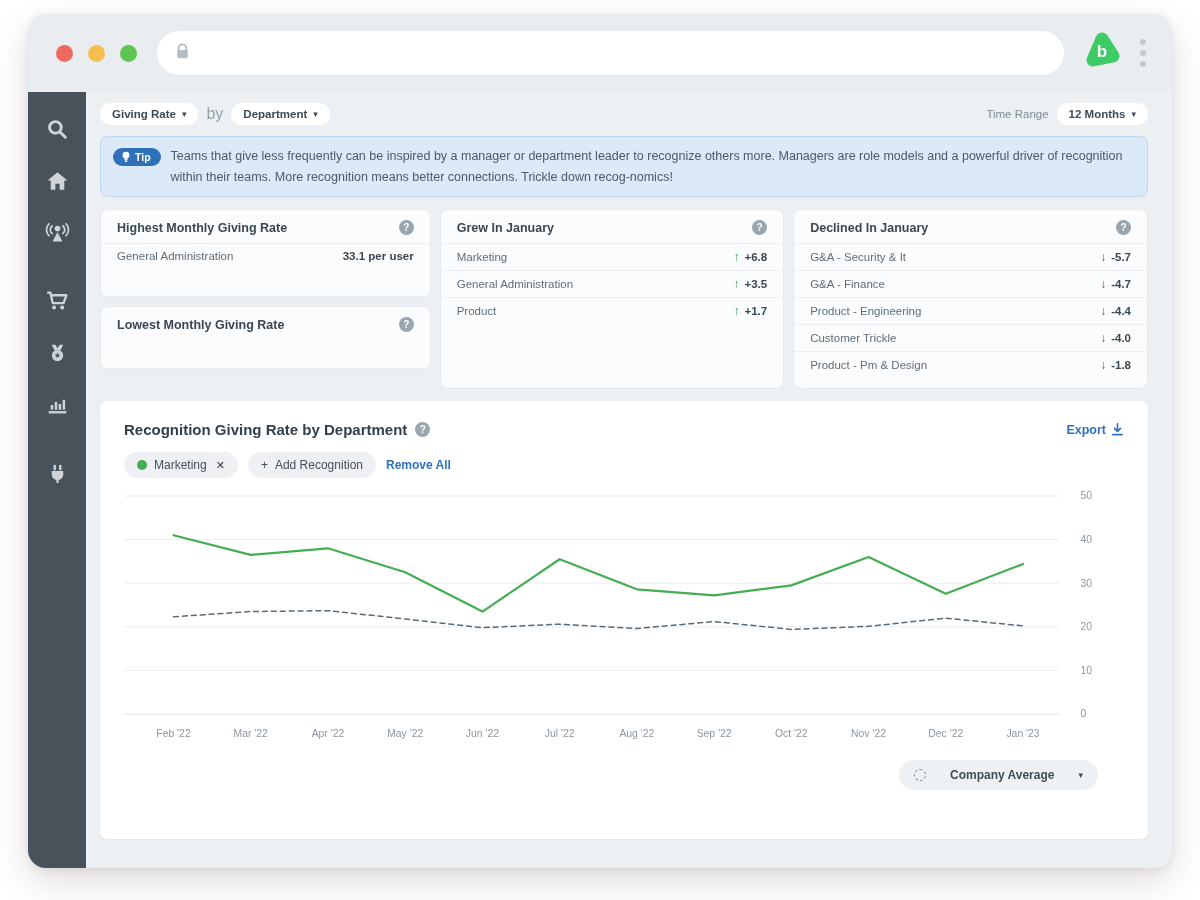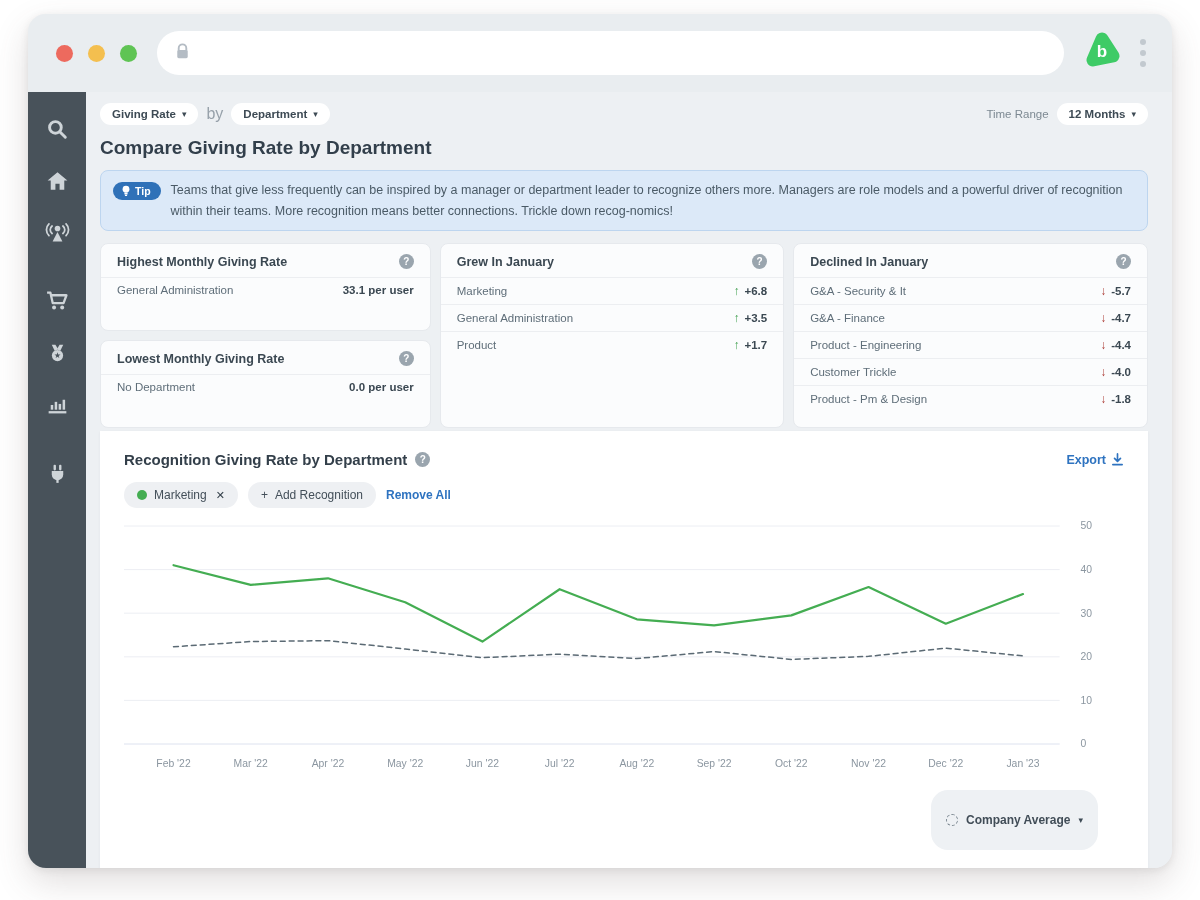--- a/index.html
+++ b/index.html
@@ -48,33 +48,33 @@
   .help { width:15px; height:15px; border-radius:50%; background:#9aa5ae; color:#fff; font-size:10px; font-weight:bold; display:flex; align-items:center; justify-content:center; cursor:pointer; flex-shrink:0; }
   .cardrow { border-top:1px solid #eceef1; padding:6px 16px; display:flex; align-items:center; justify-content:space-between;gap:8px; }
   .rowlabel { font-size:11.5px; color:#5f6e79; }
   .rowvalue { font-size:11.5px; font-weight:bold; color:#3b4852; }
   .trend { display:flex; align-items:center; gap:5px; }
   .arrow-up { color:#3f9f4e; font-weight:bold; font-size:12px; }
   .arrow-down { color:#ae3f39; font-weight:bold; font-size:12px; }
   .pad-extra { padding-bottom:28px; }
 
   
-  .chartcard { margin-top:3px; background:#ffffff; border-radius:0; padding:20px 24px 16px 24px; height:438px; box-shadow:0 1px 3px rgba(30,40,50,.05); }
+  .chartcard { margin-top:12px; background:#ffffff; border-radius:7px; padding:20px 24px 16px 24px; height:438px; box-shadow:0 1px 3px rgba(30,40,50,.05); }
   .charthead { display:flex; align-items:center; justify-content:space-between; }
   .charttitle { font-size:15px; font-weight:bold; color:#333f4a; display:flex; align-items:center; gap:8px; }
   .exportlink { color:#2e73c0; font-size:12.5px; font-weight:bold; display:flex; align-items:center; gap:5px; cursor:pointer; }
   .chips { margin-top:14px; display:flex; align-items:center; gap:10px; }
   .chip { background:#eef0f3; border-radius:15px; padding:6px 13px; font-size:12px; color:#434f59; display:inline-flex; align-items:center; gap:7px; cursor:pointer; }
   .dot-green { width:10px; height:10px; border-radius:50%; background:#44ad52; }
   .chipx { font-size:11px; font-weight:bold; color:#333f49; margin-left:2px; }
   .removeall { color:#2e73c0; font-size:12px; font-weight:bold; cursor:pointer; }
   .chartwrap { margin-top:6px; }
   .chartwrap svg { width:100%; height:262px; display:block; }
   .togglerow { display:flex; justify-content:flex-end; margin-top:14px; padding-right:26px; }
-  .avg-toggle { background:#eef1f4; border-radius:17px; padding:23px 15px; font-size:12px; font-weight:bold; color:#414d57; display:inline-flex; align-items:center; gap:8px; cursor:pointer; }
+  .avg-toggle { background:#eef1f4; border-radius:17px; padding:8px 15px; font-size:12px; font-weight:bold; color:#414d57; display:inline-flex; align-items:center; gap:24px; cursor:pointer; }
   .dashcircle { width:12px; height:12px; border-radius:50%; border:1.5px dashed #7b8790; }
 </style>
 </head>
 <body>
 
 <div class="window">
 
   <div class="topbar">
     <div class="lights">
       <span class="light red"></span>
@@ -173,21 +173,20 @@
           <span class="caret">▾</span>
         </span>
         <span class="spacer"></span>
         <span class="tr-label">Time Range</span>
         <span class="pill">
           <span>12 Months</span>
           <span class="caret">▾</span>
         </span>
       </div>
 
-      <h1 class="pagetitle">Compare Giving Rate by Department</h1>
 
       <div class="tip">
         <span class="tipbadge">
           <svg width="10" height="12" viewBox="0 0 10 12">
               <circle cx="5" cy="4.2" r="3.4" fill="#ffffff"></circle>
               <rect x="3.4" y="7.5" width="3.2" height="2" rx="0.6" fill="#ffffff"></rect>
               <rect x="3.9" y="9.8" width="2.2" height="1.2" rx="0.5" fill="#ffffff"></rect>
             </svg>
           <span>Tip</span>
         </span>
@@ -203,24 +202,20 @@
             </div>
             <div class="cardrow">
               <span class="rowlabel">General Administration</span>
               <span class="rowvalue">33.1 per user</span>
             </div>
           </div>
           <div class="card pad-extra">
             <div class="cardhead">
               <span class="cardtitle">Lowest Monthly Giving Rate</span>
               <span class="help">?</span>
-            </div>
-            <div class="cardrow">
-              <span class="rowlabel">No Department</span>
-              <span class="rowvalue">0.0 per user</span>
             </div>
           </div>
         </div>
 
         <div class="card">
           <div class="cardhead">
             <span class="cardtitle">Grew In January</span>
             <span class="help">?</span>
           </div>
           <div class="cardrow">

